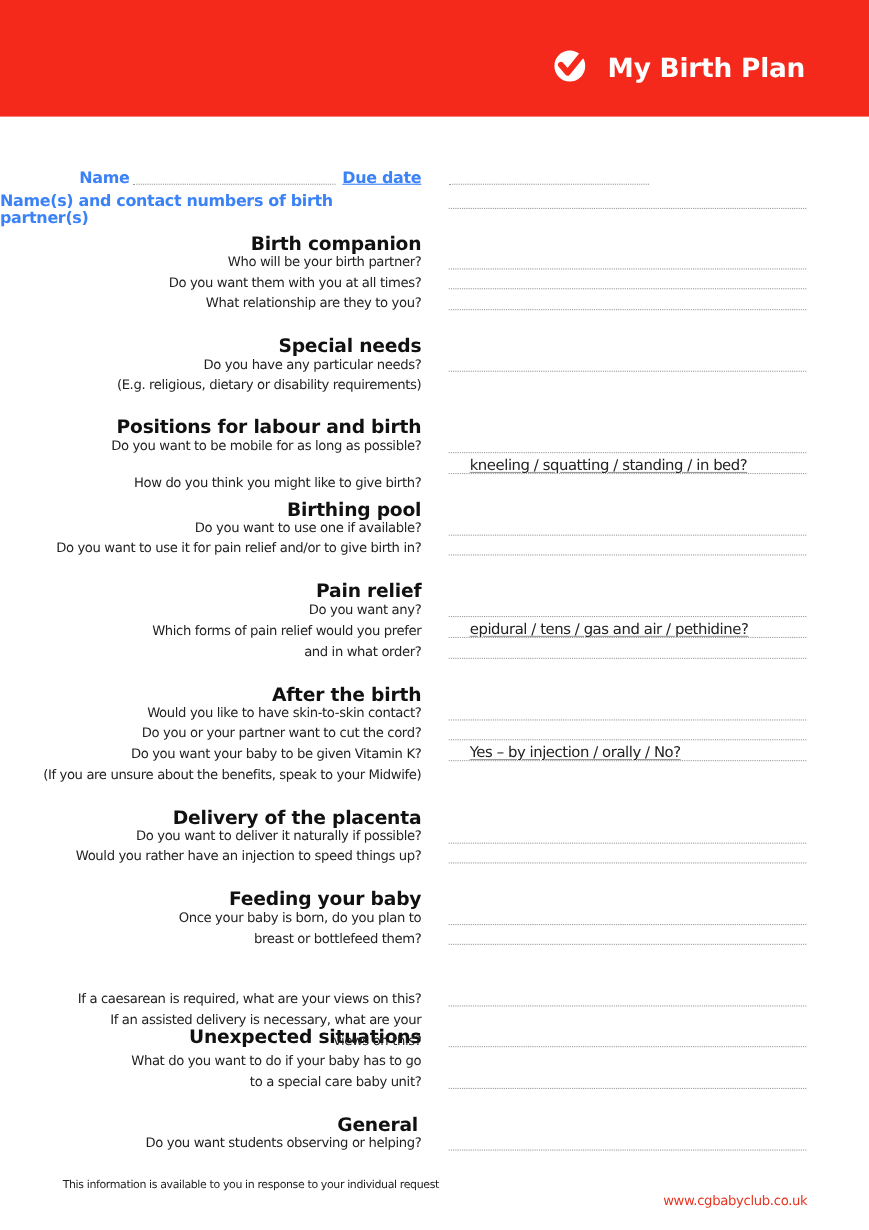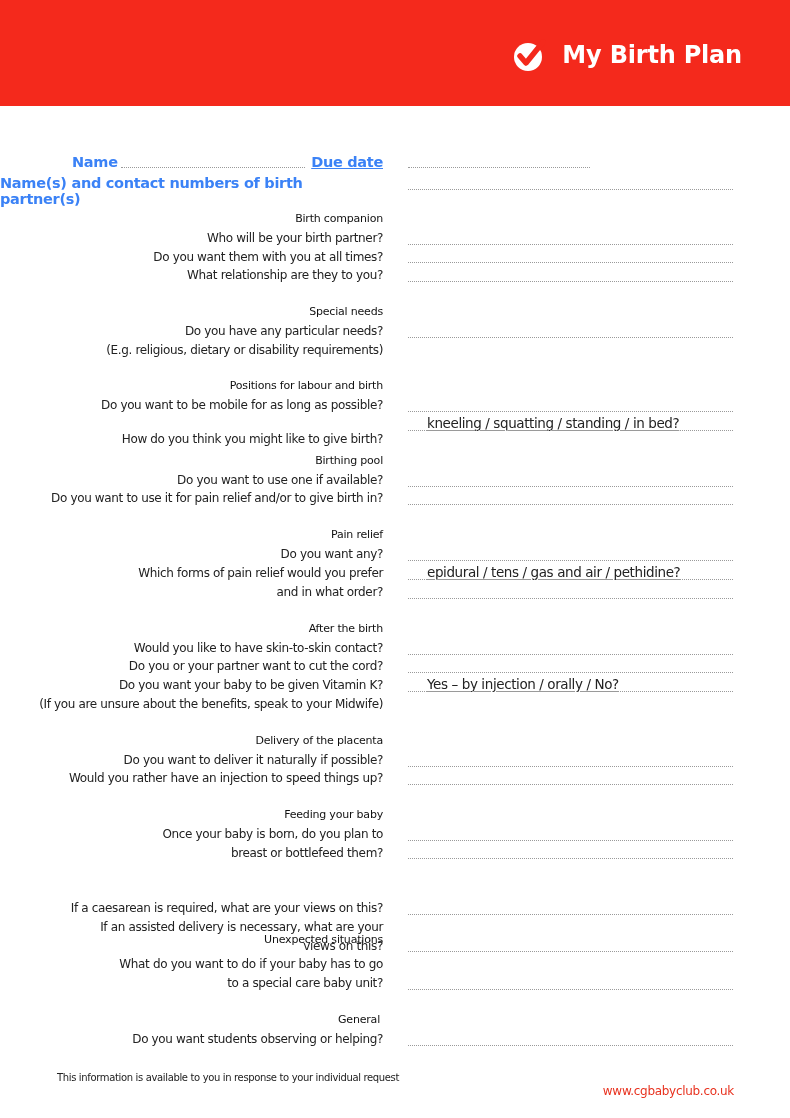--- a/index.html
+++ b/index.html
@@ -4,40 +4,40 @@
   <style>
     * { margin: 0; padding: 0; box-sizing: border-box; }
     html, body { width: 790px; height: 1118px; background: #ffffff; overflow: hidden; }
     body { position: relative; font-family: "DejaVu Sans", sans-serif; color: #1a1a1a; }
 
     .header {
       position: absolute; left: 0; top: 0; width: 790px; height: 106px;
       background: #f4291c;
     }
     .header-title-wrap {
-      position: absolute; right: 48px; top: 34px; height: 42px;
-      display: flex; align-items: center; gap: 14px;
+      position: absolute; right: 58px; top: 34px; height: 42px;
+      display: flex; align-items: flex-end; gap: 14px;
     }
     .header-icon { width: 36px; height: 36px; display: block; }
     .header-title {
       color: #ffffff; font-family: "DejaVu Sans", sans-serif; font-weight: bold;
       font-size: 24px; letter-spacing: -0.2px;
     }
 
     .top-row { position: absolute; font-weight: bold; font-size: 14.5px; color: #3b82f6; letter-spacing: -0.3px; }
     .dots {
       position: absolute; height: 0;
       border-bottom: 1px dotted #9a9a9a;
     }
 
     .label {
       position: absolute; right: 407px; text-align: right; white-space: nowrap;
       font-size: 12px; color: #222; letter-spacing: -0.35px;
     }
-    .label.heading { font-weight: normal; font-size: 11px; color: #111; letter-spacing: -0.2px; }
+    .label.heading { font-weight: bold; font-size: 17px; color: #111; letter-spacing: -0.2px; }
 
     .answer-line {
       position: absolute; left: 408px; width: 325px; height: 0;
       border-bottom: 1px dotted #9a9a9a;
     }
     .prompt {
       position: absolute; left: 427px; font-size: 13.5px; color: #222;
       text-decoration: underline; text-decoration-color: #9a9a9a; text-underline-offset: 2px;
       white-space: nowrap; letter-spacing: -0.4px;
     }

